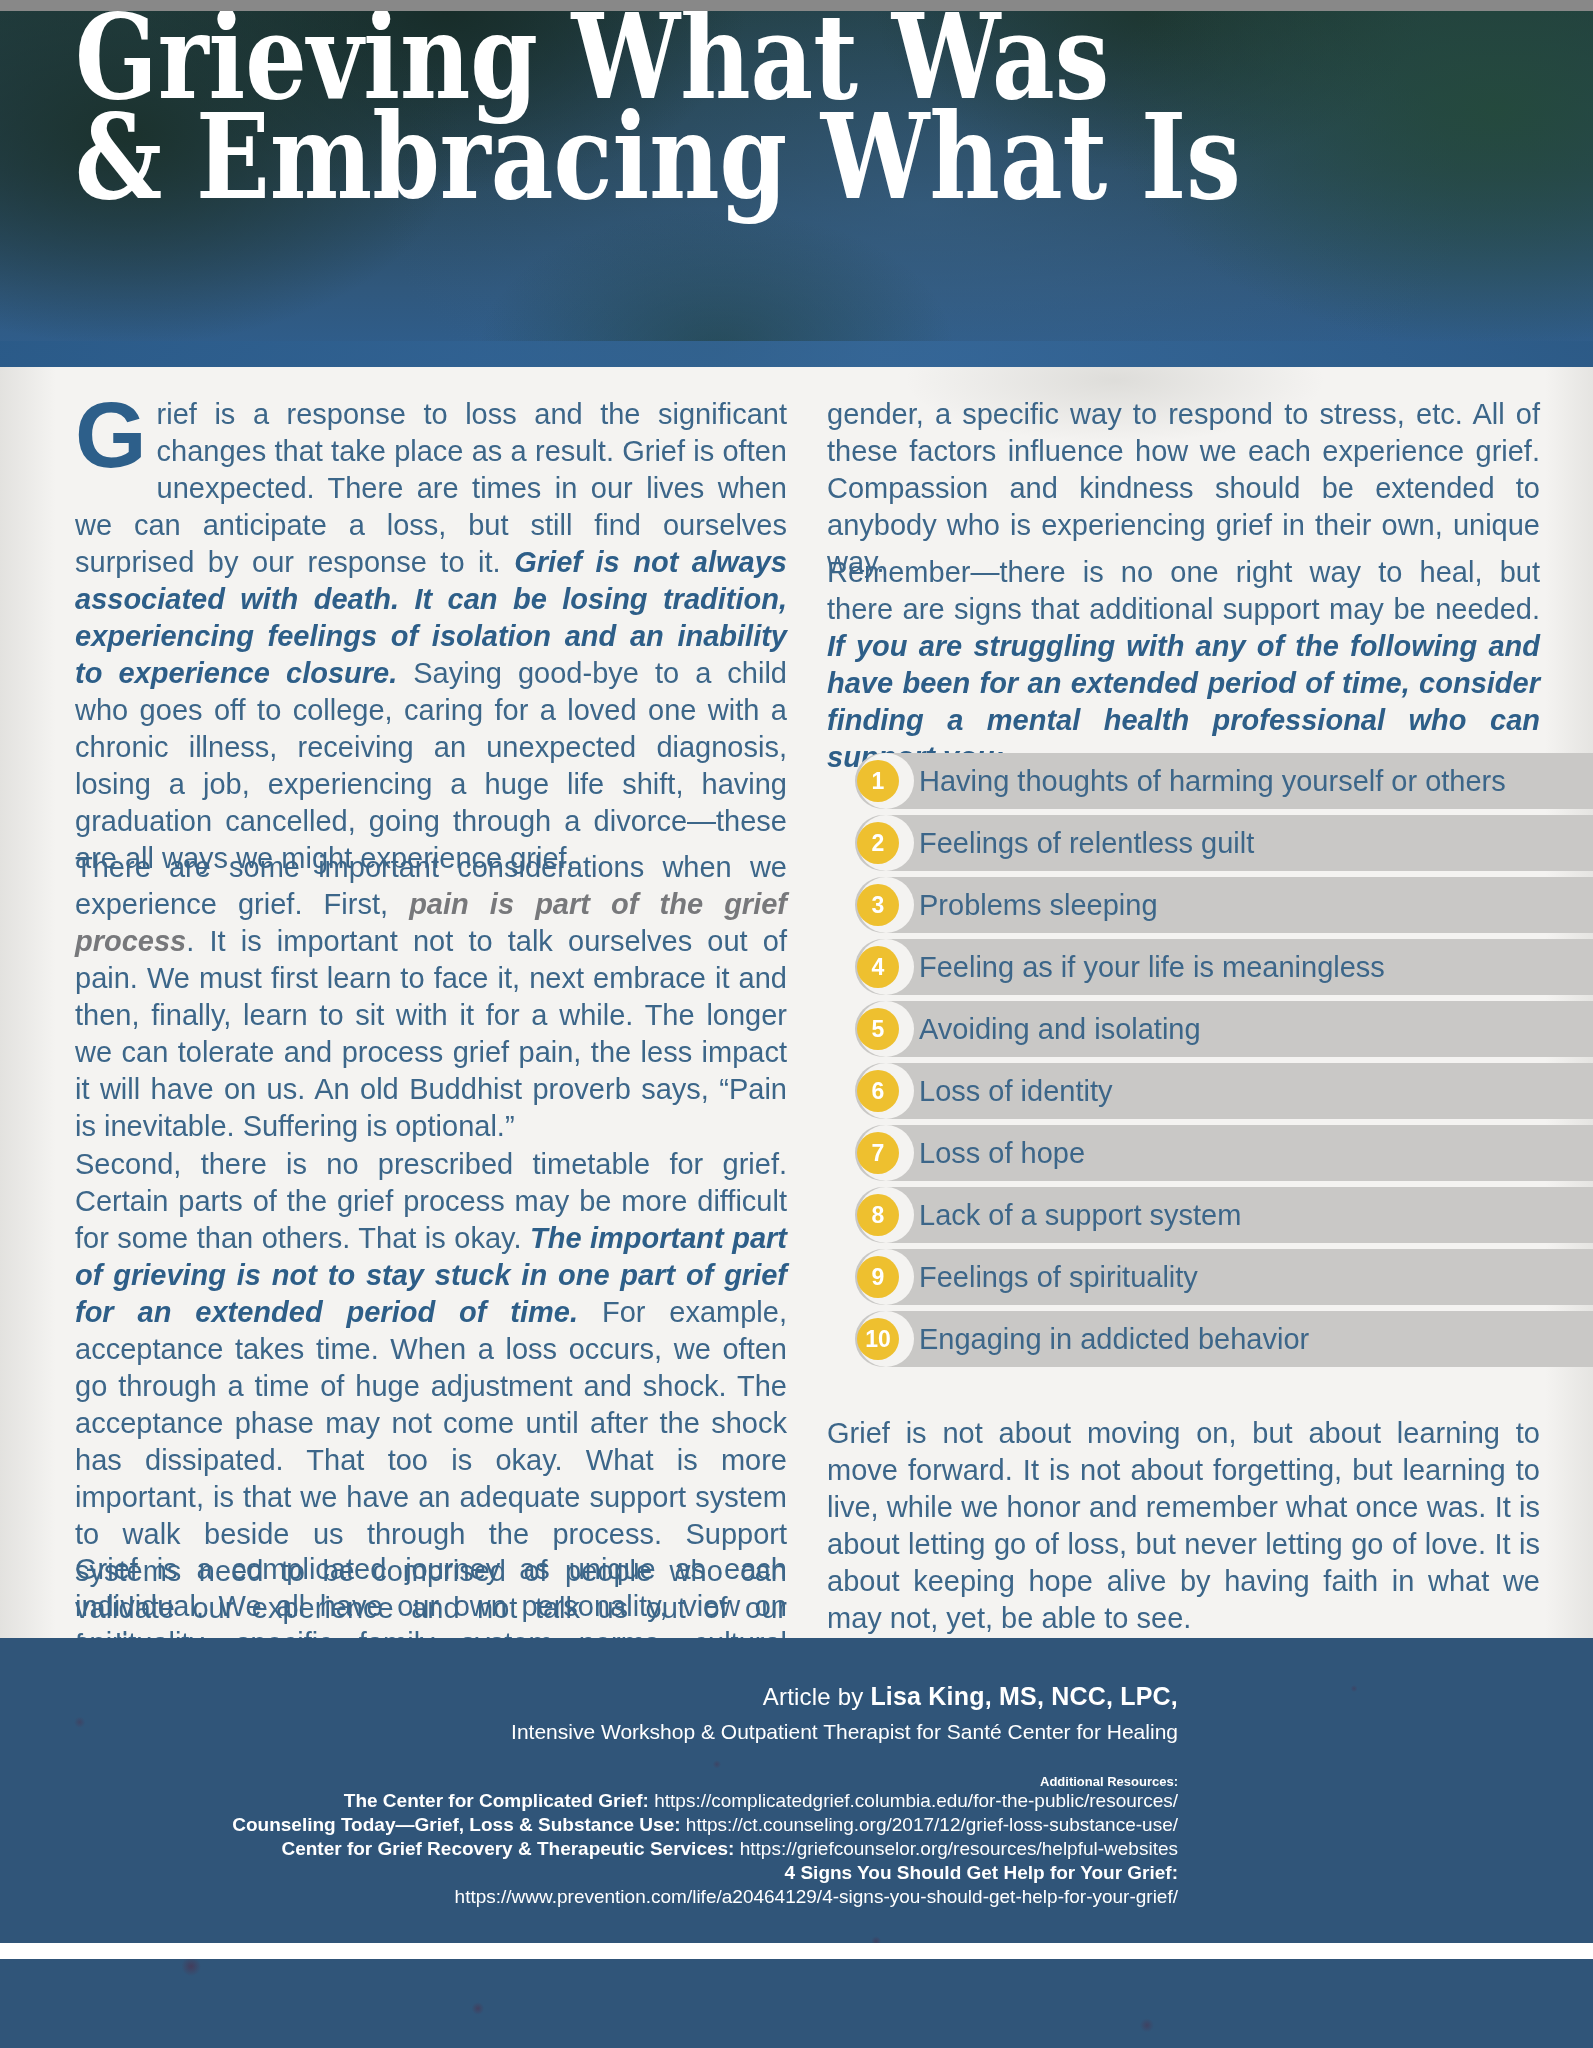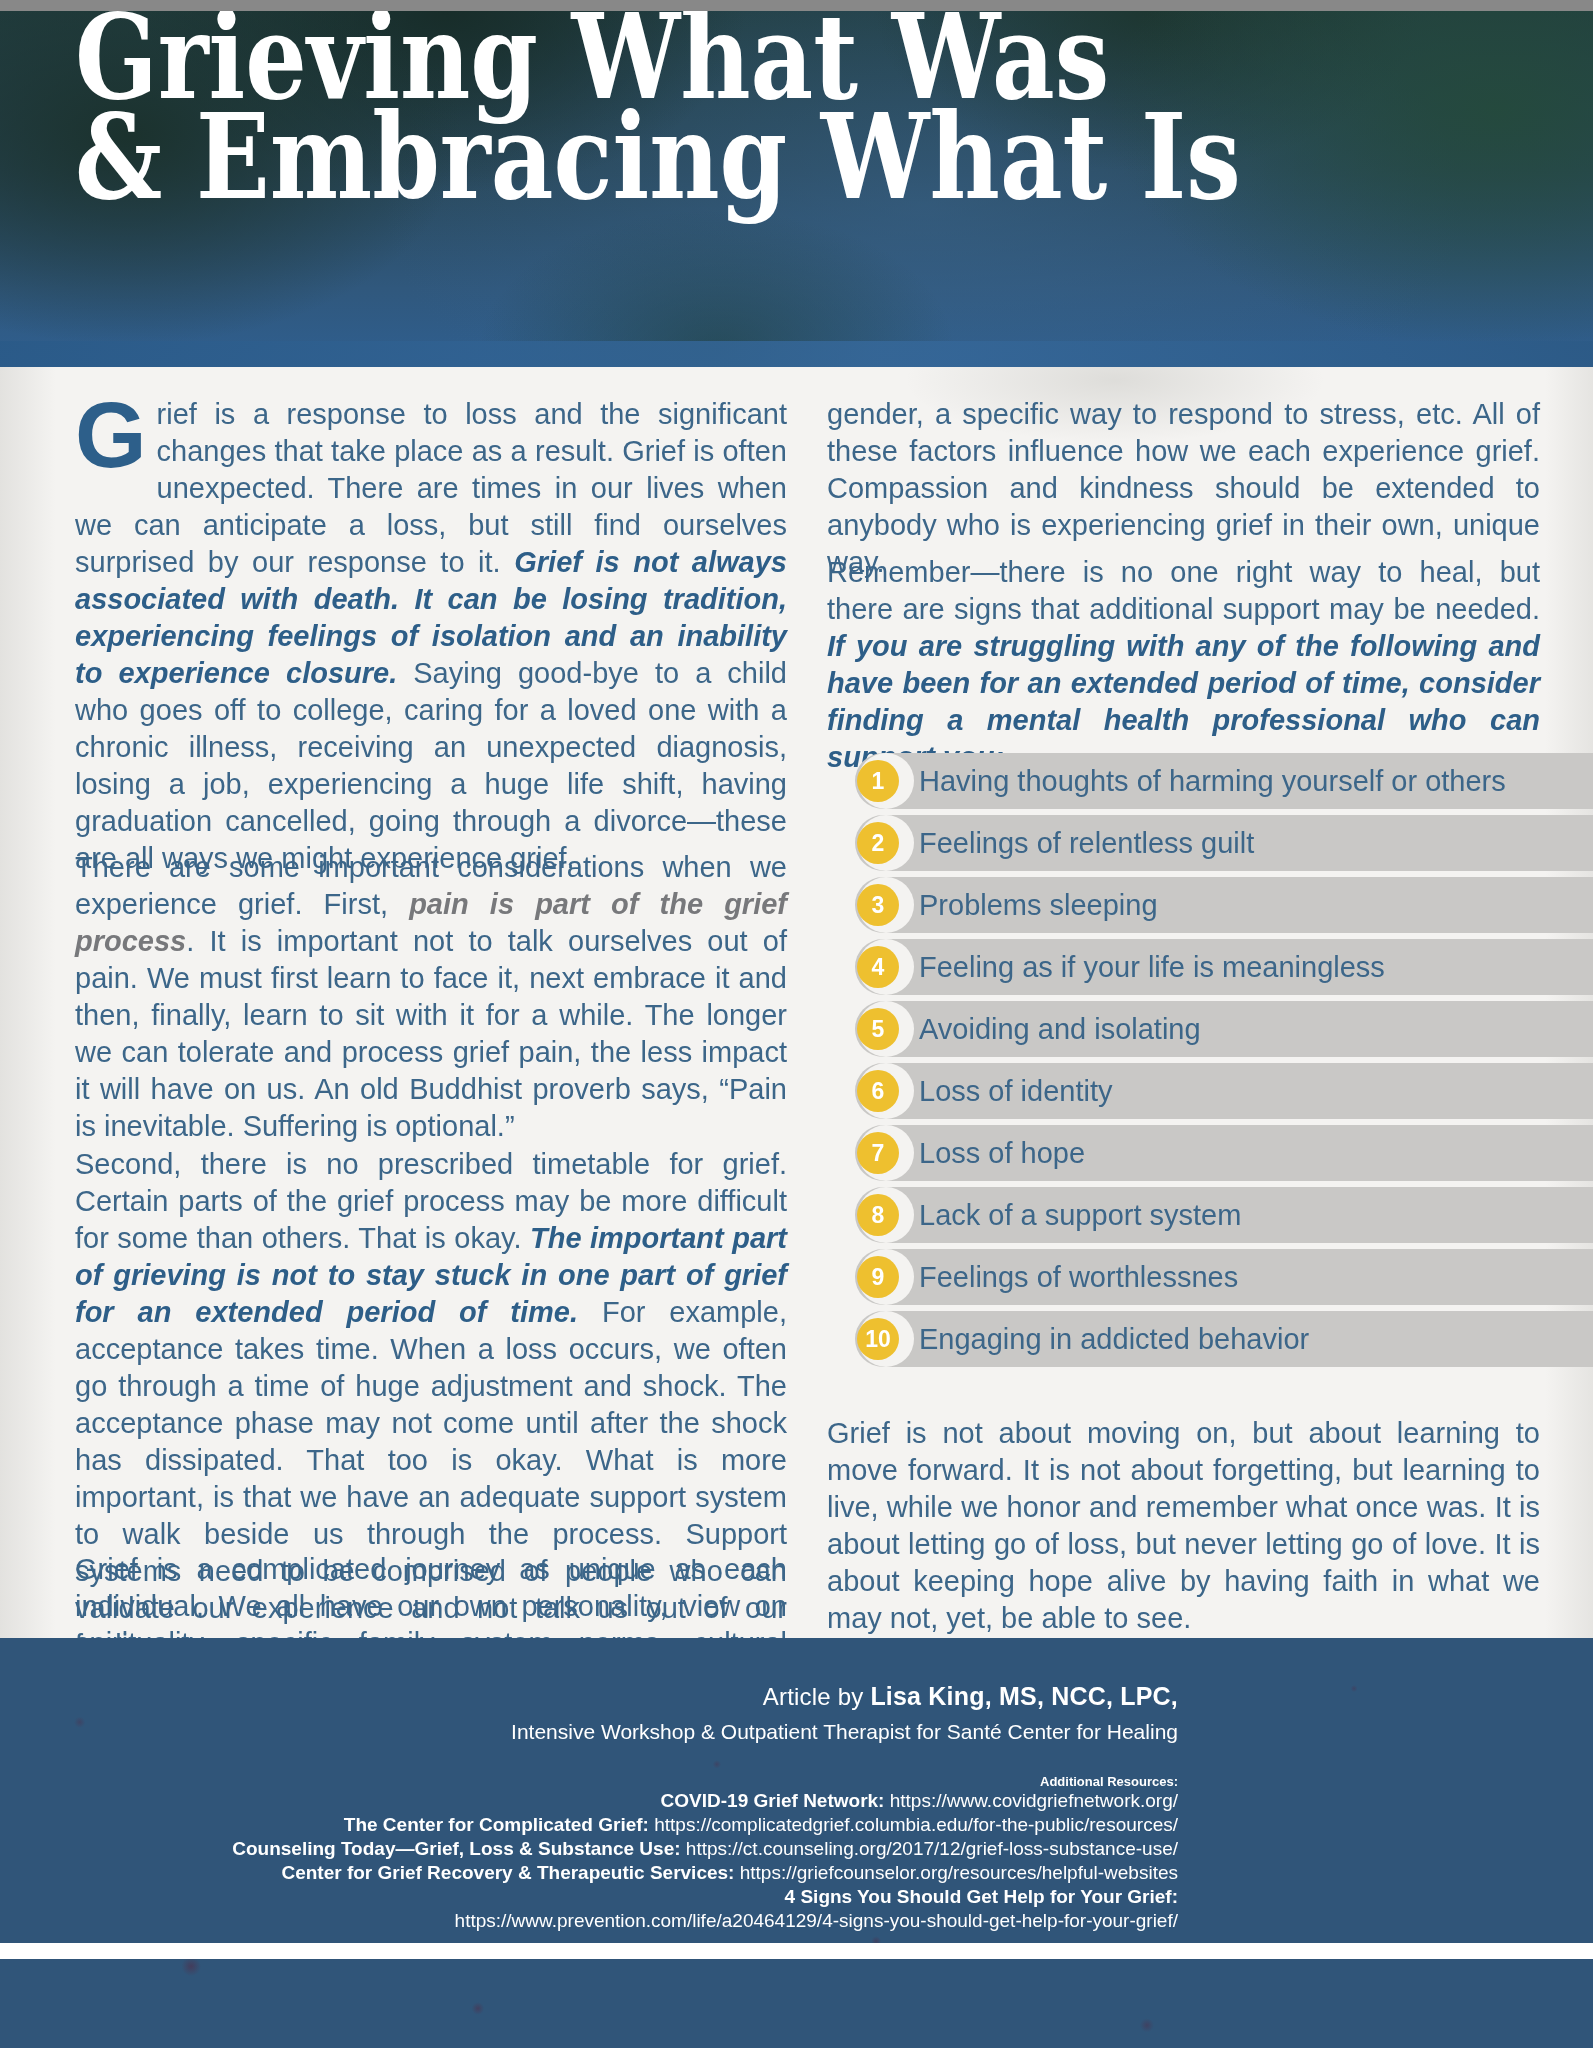--- a/index.html
+++ b/index.html
@@ -131,39 +131,38 @@
         <div class="bar">
             <span class="bar-num">7</span>
             <span class="bar-label">Loss of hope</span>
           </div>
         <div class="bar">
             <span class="bar-num">8</span>
             <span class="bar-label">Lack of a support system</span>
           </div>
         <div class="bar">
             <span class="bar-num">9</span>
-            <span class="bar-label">Feelings of worthlessnes</span>
+            <span class="bar-label">Feelings of spirituality</span>
           </div>
         <div class="bar">
             <span class="bar-num">10</span>
             <span class="bar-label">Engaging in addicted behavior</span>
           </div>
       </div>
 
       <p class="para rp3">Grief is not about moving on, but about learning to move forward. It is not about forgetting, but learning to live, while we honor and remember what once was. It is about letting go of loss, but never letting go of love. It is about keeping hope alive by having faith in what we may not, yet, be able to see.</p>
     </div>
   </main>
 
   <footer class="footer">
     <div class="credit">
       <p class="byline"><span>Article by </span><strong>Lisa King, MS, NCC, LPC,</strong></p>
       <p class="role">Intensive Workshop &amp; Outpatient Therapist for Santé Center for Healing</p>
 
       <p class="res-title">Additional Resources:</p>
-      <p class="res-line"><strong>COVID-19 Grief Network:</strong> <span class="url">https://www.covidgriefnetwork.org/</span></p>
       <p class="res-line"><strong>The Center for Complicated Grief:</strong> <span class="url">https://complicatedgrief.columbia.edu/for-the-public/resources/</span></p>
       <p class="res-line"><strong>Counseling Today—Grief, Loss &amp; Substance Use:</strong> <span class="url">https://ct.counseling.org/2017/12/grief-loss-substance-use/</span></p>
       <p class="res-line"><strong>Center for Grief Recovery &amp; Therapeutic Services:</strong> <span class="url">https://griefcounselor.org/resources/helpful-websites</span></p>
       <p class="res-line"><strong>4 Signs You Should Get Help for Your Grief:</strong></p>
       <p class="res-line"><span class="url">https://www.prevention.com/life/a20464129/4-signs-you-should-get-help-for-your-grief/</span></p>
     </div>
 
     <div class="strip"></div>
 
   </footer>

